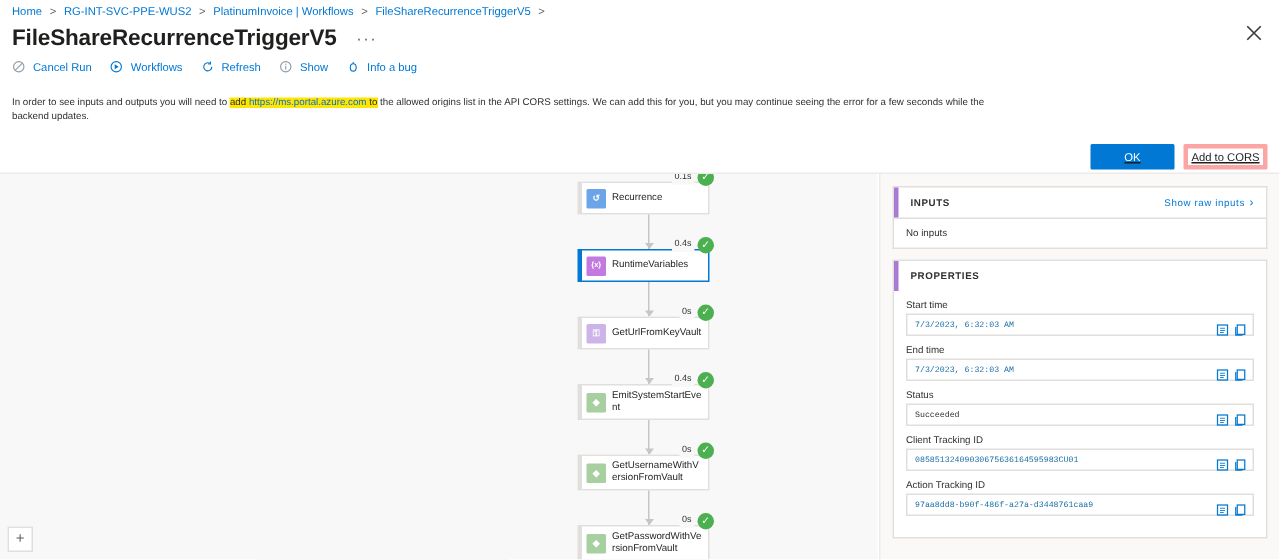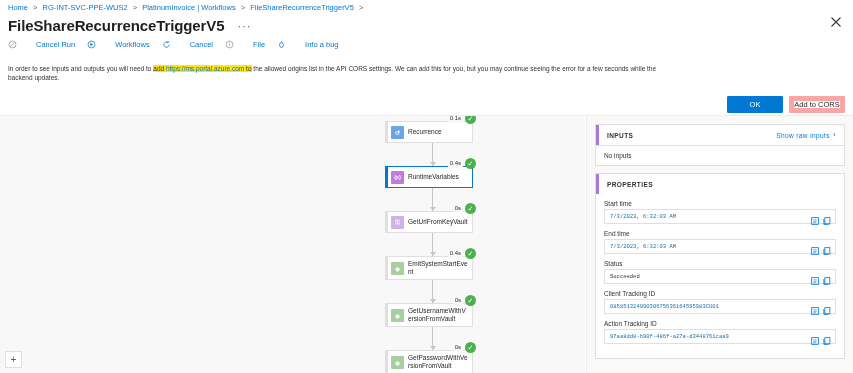--- a/index.html
+++ b/index.html
@@ -34,51 +34,51 @@
     width: 16px; height: 16px; cursor: pointer;
     color: #3b3a39;
   }
 
   
   .cmdbar {
     position: absolute; left: 8px; top: 40px;
     display: flex; align-items: center; gap: 12px;
     font-size: 7.5px; color: #0078d4;
   }
-  .cmd { display: flex; align-items: center; gap: 19px; cursor: pointer; white-space: nowrap; }
+  .cmd { display: flex; align-items: center; gap: 5px; cursor: pointer; white-space: nowrap; }
   .cmd svg { display: block; }
   .cmd-label { color: #0078d4; }
 
   
   .banner { position: absolute; left: 8px; top: 62px; width: 720px; }
   .banner-title {
     display: inline-block;
     font-size: 9px; font-weight: 700; color: #201f1e;
     background: #ffe600; padding: 1px 2px;
   }
   .banner-body {
     margin-top: 3px;
     font-size: 6.5px; line-height: 8.6px; color: #323130;
     width: 650px;
   }
   .banner-body .hl { background: #ffe600; }
   .banner-body .lnk { color: #0a6ed1; background: #ffe600; }
 
   .banner-actions {
     position: absolute; right: 8px; top: 96px;
-    display: flex; gap: 6px; align-items: center;
+    display: flex; gap: 6px; align-items: center; text-decoration: underline;
   }
   .btn {
     font-family: "Liberation Sans", sans-serif;
     font-size: 7.5px; height: 17px; min-width: 56px;
     display: flex; align-items: center; justify-content: center;
     cursor: pointer; border-radius: 1px;
   }
   .btn-primary { background: #0078d4; color: #ffffff; border: 1px solid #0078d4; }
-  .btn-default { background: #ffffff; color: #201f1e; border: 5px solid #fca5a5; }
+  .btn-default { background: #ffffff; color: #201f1e; border: 3px solid #fca5a5; }
 
   .hr-top { position: absolute; left: 0; right: 0; top: 115px; height: 1px; background: #edebe9; }
 
   
   .canvas {
     position: absolute; left: 0; top: 116px;
     width: 585px; height: 257px;
     background: #f8f8f8;
     overflow: hidden;
   }
@@ -227,31 +227,31 @@
       </span>
       <span class="cmd-label">Workflows</span>
     </div>
     <div class="cmd">
       <span>
         <svg width="9" height="9" viewBox="0 0 12 12">
             <path d="M9.6 6 A3.6 3.6 0 1 1 8 3.1" fill="none" stroke="#0078d4" stroke-width="1"></path>
             <path d="M8.4 1.4 L8.4 3.5 L6.3 3.5" fill="none" stroke="#0078d4" stroke-width="1"></path>
           </svg>
       </span>
-      <span class="cmd-label">Cancel</span>
+      <span class="cmd-label">Refresh</span>
     </div>
     <div class="cmd">
       <span>
         <svg width="9" height="9" viewBox="0 0 12 12">
             <circle cx="6" cy="6" r="4.6" fill="none" stroke="#8f9aa6" stroke-width="1"></circle>
             <path d="M6 5.2 L6 8.4" stroke="#8f9aa6" stroke-width="1"></path>
             <circle cx="6" cy="3.7" r="0.6" fill="#8f9aa6"></circle>
           </svg>
       </span>
-      <span class="cmd-label">File</span>
+      <span class="cmd-label">Show</span>
     </div>
     <div class="cmd">
       <span>
         <svg width="9" height="9" viewBox="0 0 12 12">
             <ellipse cx="6" cy="6.6" rx="2.6" ry="3.3" fill="none" stroke="#0078d4" stroke-width="1"></ellipse>
             <path d="M6 1.8 L6 3.3" stroke="#0078d4" stroke-width="1"></path>
           </svg>
       </span>
       <span class="cmd-label">Info a bug</span>
     </div>

